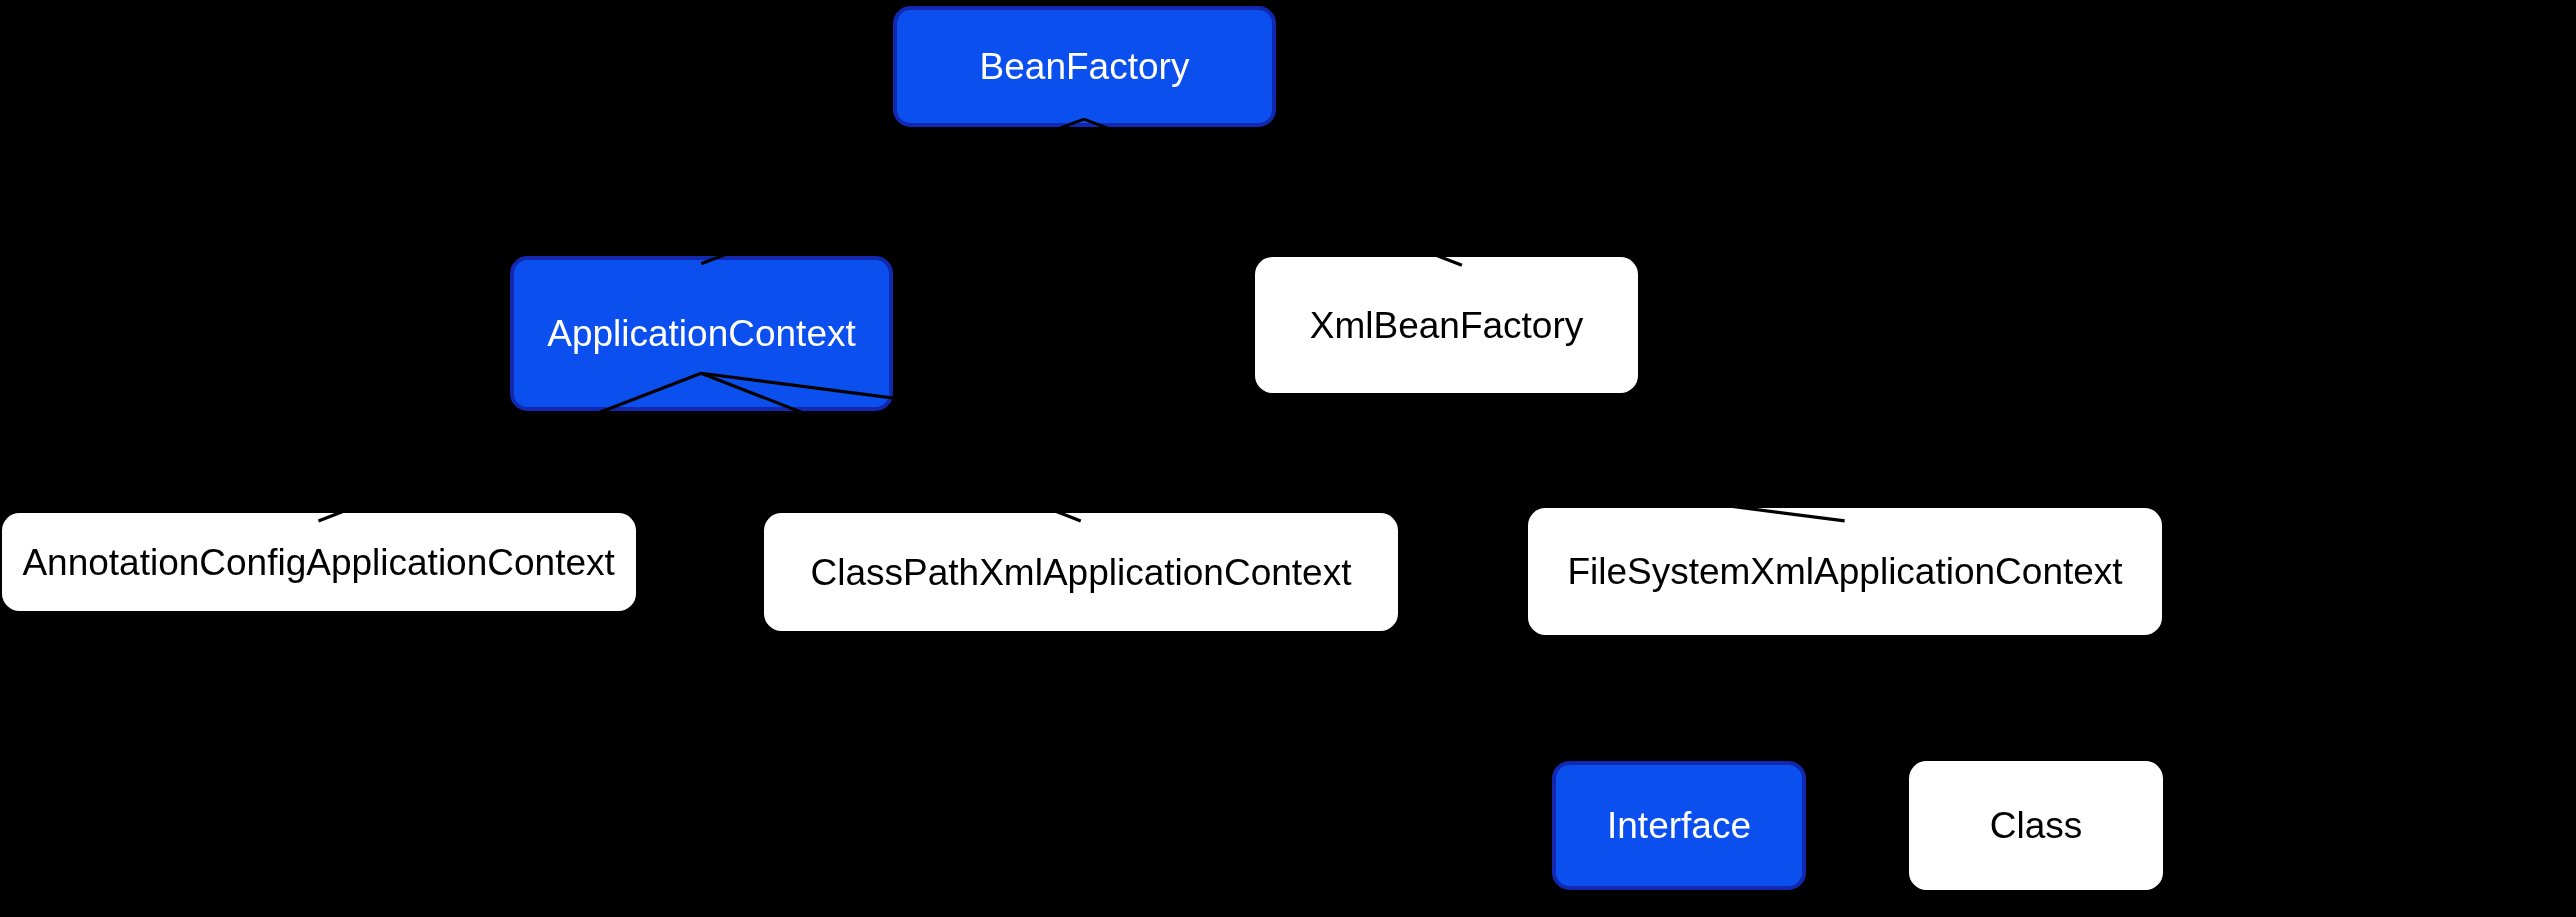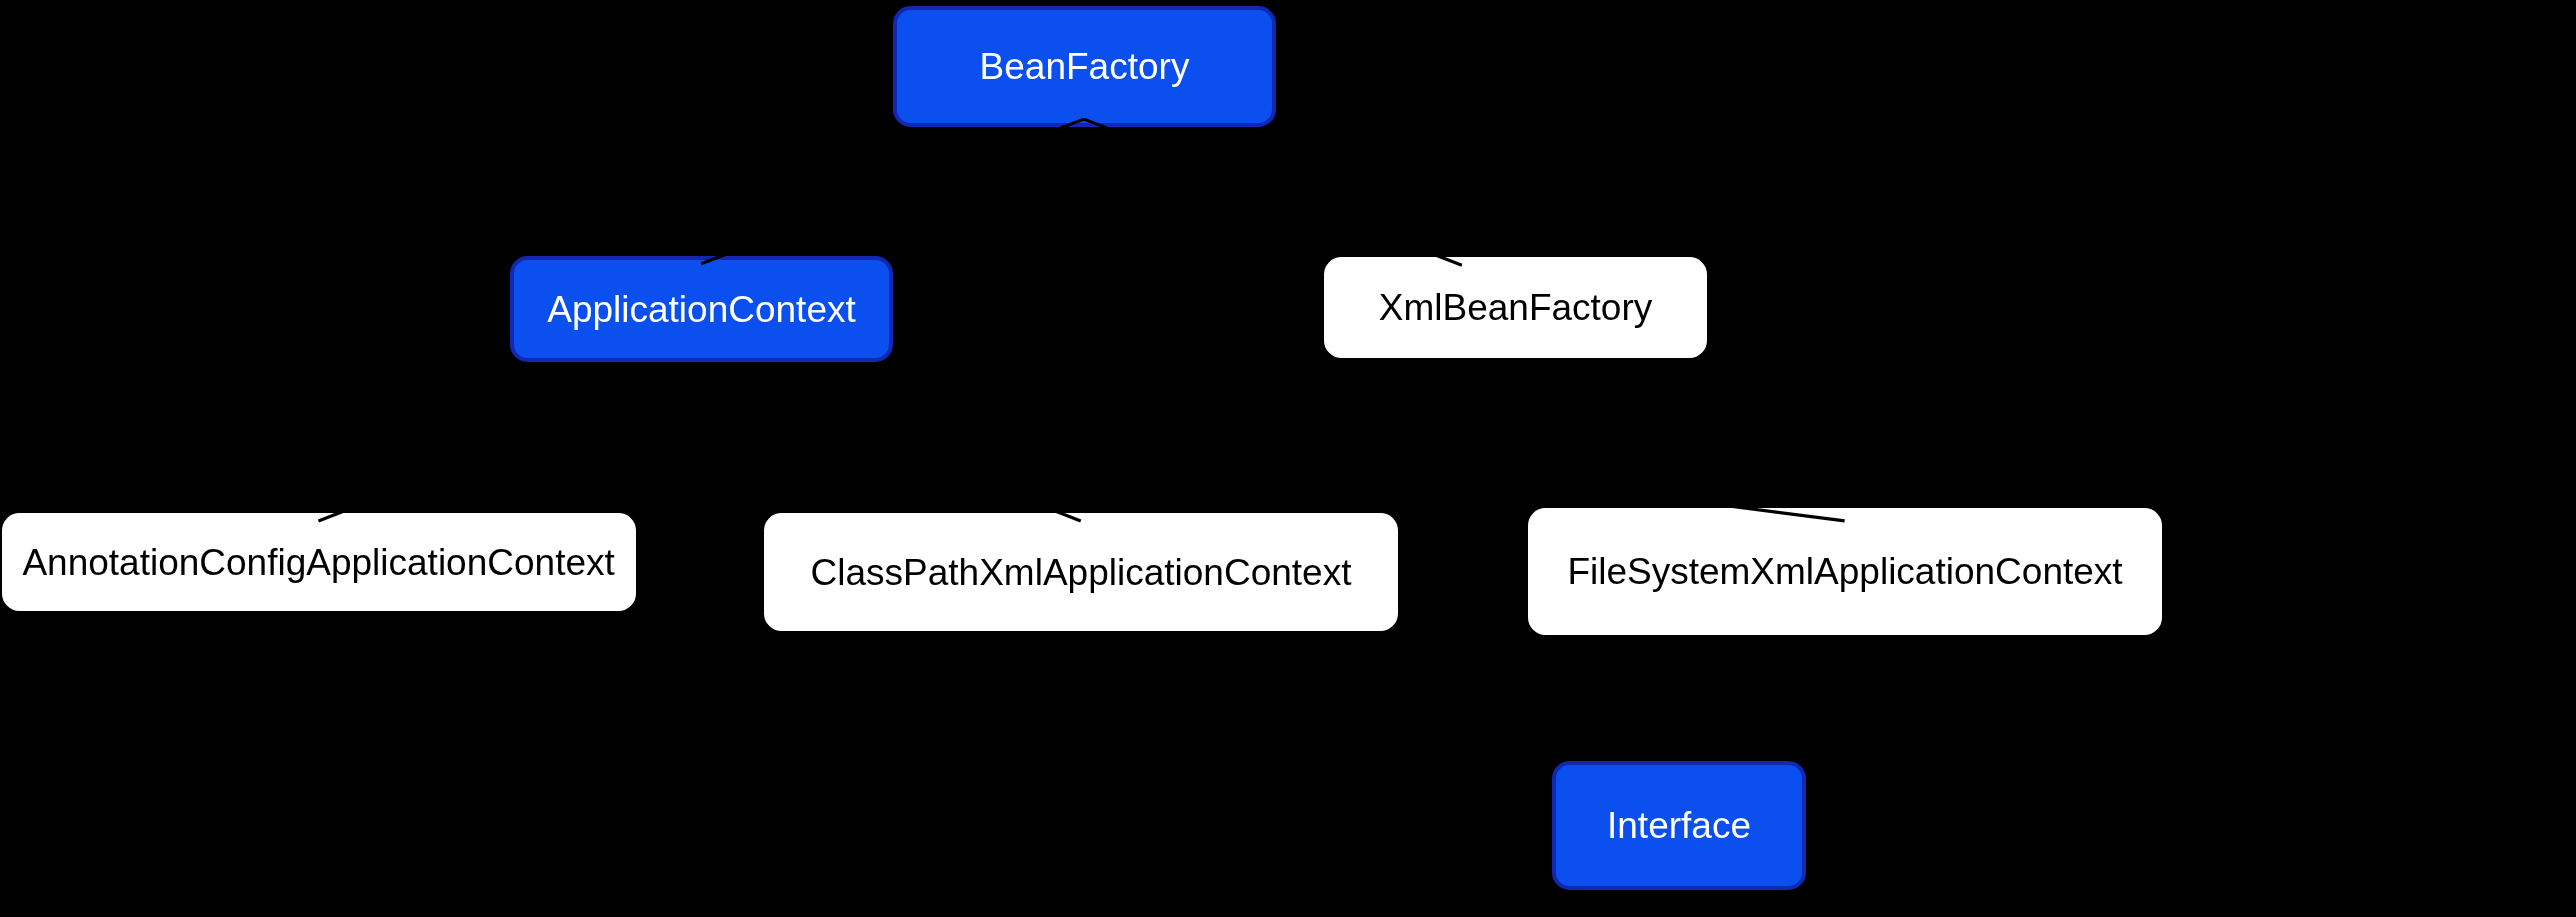--- a/index.html
+++ b/index.html
@@ -56,39 +56,42 @@
     <line x1="1365" y1="150" x2="1841" y2="334" stroke="#000000" stroke-width="4"></line>
     <line x1="883" y1="470" x2="401" y2="656" stroke="#000000" stroke-width="4"></line>
     <line x1="883" y1="470" x2="1361" y2="656" stroke="#000000" stroke-width="4"></line>
     <line x1="883" y1="470" x2="2323" y2="656" stroke="#000000" stroke-width="4"></line>
   </svg>
 
   <div class="node interface" style="left:893px; top:6.4px;   width:383px; height:121px;">
     <span>BeanFactory</span>
   </div>
 
-  <div class="node interface" style="left:510px;  top:256px; width:383px; height:106px;">
+  <div class="node interface" style="left:510px;  top:256px; width:383px; height:155px;">
     <span>ApplicationContext</span>
   </div>
 
-  <div class="node class" style="left:1324px; top:257px; width:383px; height:101px;">
+  <div class="node class" style="left:1255px; top:257px; width:383px; height:136px;">
     <span>XmlBeanFactory</span>
   </div>
 
   <div class="node class" style="left:1.6px;    top:513px; width:634px; height:98px;">
     <span>AnnotationConfigApplicationContext</span>
   </div>
 
   <div class="node class" style="left:764px;  top:513px; width:634px; height:118px;">
     <span>ClassPathXmlApplicationContext</span>
   </div>
 
   <div class="node class" style="left:1528px; top:508px; width:634px; height:127px;">
     <span>FileSystemXmlApplicationContext</span>
   </div>
 
   <div class="node interface" style="left:1527px; top:761px; width:254px; height:129px;margin-left:25px;">
     <span>Interface</span>
   </div>
 
+  <div class="node class" style="left:1909px; top:761px; width:254px; height:129px;">
+    <span>Class</span>
+  </div>
 
 </div>
 
 
 </body></html>

